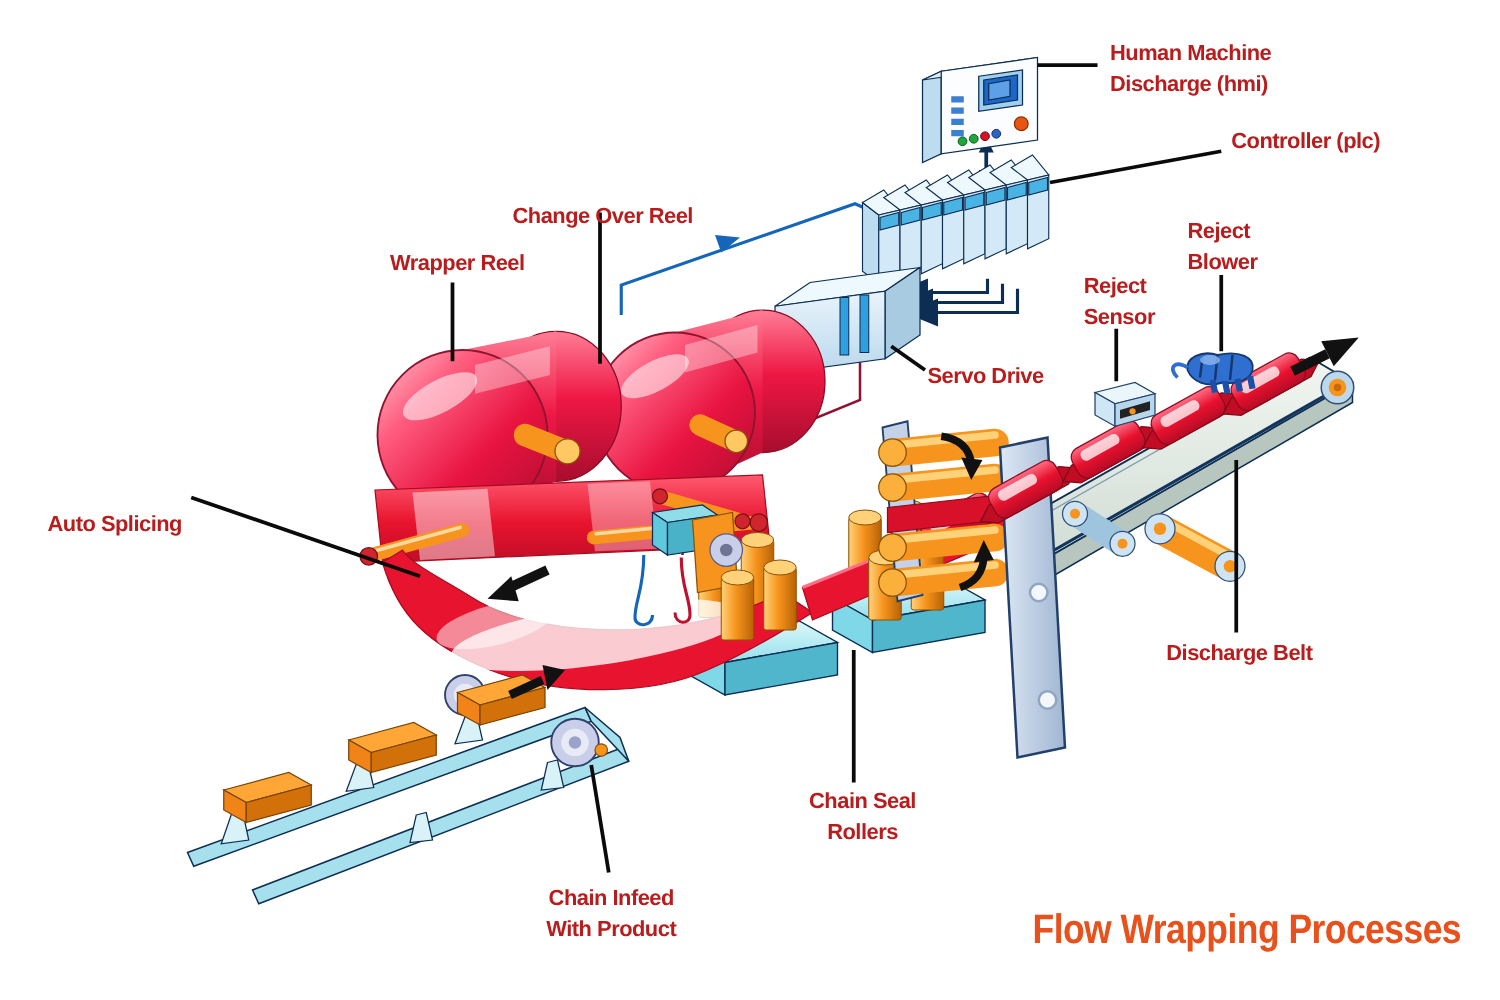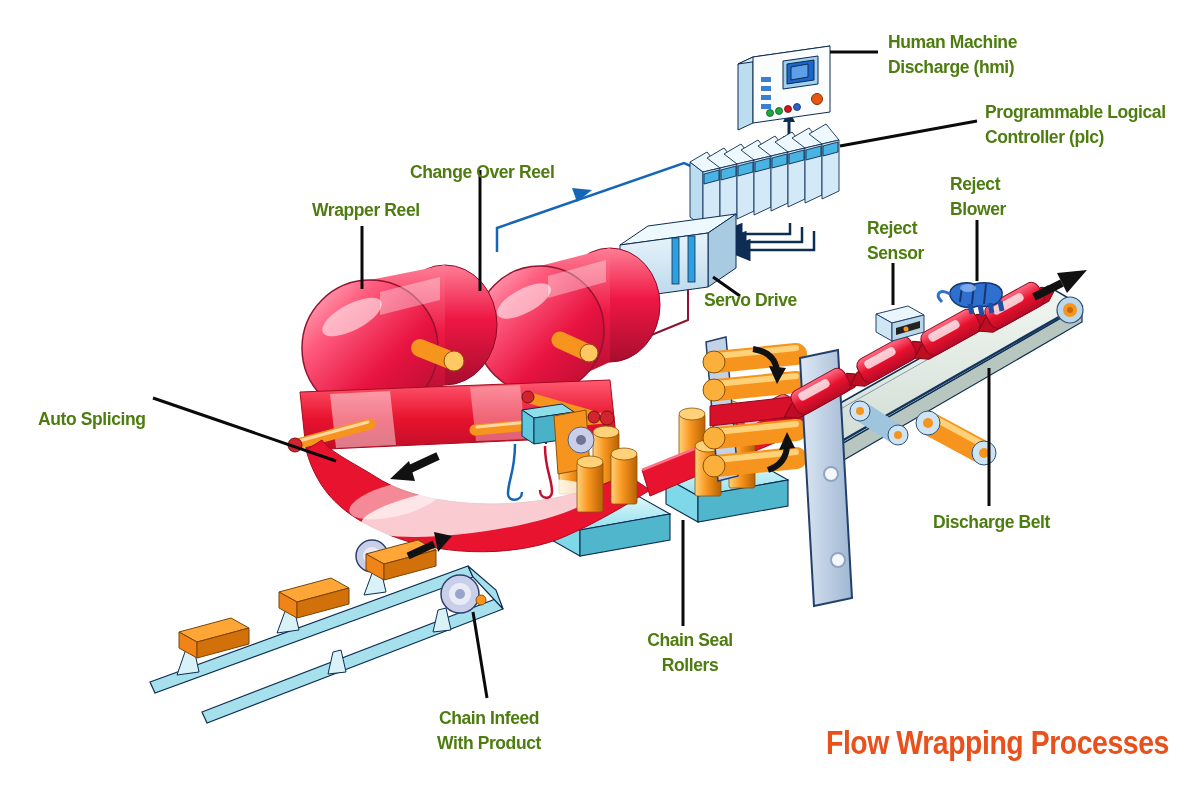--- a/index.html
+++ b/index.html
@@ -1,20 +1,20 @@
 <!DOCTYPE html>
 <html><head>
 <meta charset="utf-8">
 <style>
   html,body{margin:0;padding:0;background:#ffffff;}
   #stage{position:relative;width:1200px;height:800px;background:#ffffff;overflow:hidden;
          font-family:"Liberation Sans",sans-serif;}
   #scene{position:absolute;left:0;top:0;}
   .lbl{position:absolute;font:bold 17.5px/25px "Liberation Sans",sans-serif;
-       letter-spacing:-0.4px;color:#4d7c0f;white-space:nowrap;}
+       letter-spacing:-0.4px;color:#b91c1c;white-space:nowrap;}
   .lbl .line{display:block;}
   .center{text-align:center;}
   #title{position:absolute;left:826px;top:725px;
          font:bold 33px/36px "Liberation Sans",sans-serif;color:#e8511b;
          transform:scaleX(.86);transform-origin:left top;letter-spacing:-0.5px;white-space:nowrap;}
 </style>
 </head>
 <body>
 
 <div id="stage">
@@ -421,38 +421,37 @@
     <line x1="683" y1="520" x2="683" y2="626"></line>
     <line x1="473" y1="612" x2="487" y2="698"></line>
   </g>
 </svg>
 
 <div class="lbl" style="left:888px;top:30px;">
   <span class="line">Human Machine</span>
   <span class="line">Discharge (hmi)</span>
 </div>
 <div class="lbl" style="left:985px;top:100px;">
-  <span class="line">Programmable Logical</span>
   <span class="line">Controller (plc)</span>
 </div>
 <div class="lbl center" style="left:410px;top:142px;width:140px;margin-top:18px;">
   <span class="line">Change Over Reel</span>
 </div>
 <div class="lbl center" style="left:312px;top:198px;width:100px;">
   <span class="line">Wrapper Reel</span>
 </div>
 <div class="lbl" style="left:950px;top:172px;">
   <span class="line">Reject</span>
   <span class="line">Blower</span>
 </div>
 <div class="lbl" style="left:867px;top:216px;">
   <span class="line">Reject</span>
   <span class="line">Sensor</span>
 </div>
-<div class="lbl" style="left:704px;top:288px;">
+<div class="lbl" style="left:742px;top:288px;">
   <span class="line">Servo Drive</span>
 </div>
 <div class="lbl" style="left:38px;top:407px;">
   <span class="line">Auto Splicing</span>
 </div>
 <div class="lbl" style="left:933px;top:510px;">
   <span class="line">Discharge Belt</span>
 </div>
 <div class="lbl center" style="left:620px;top:628px;width:140px;">
   <span class="line">Chain Seal</span>

